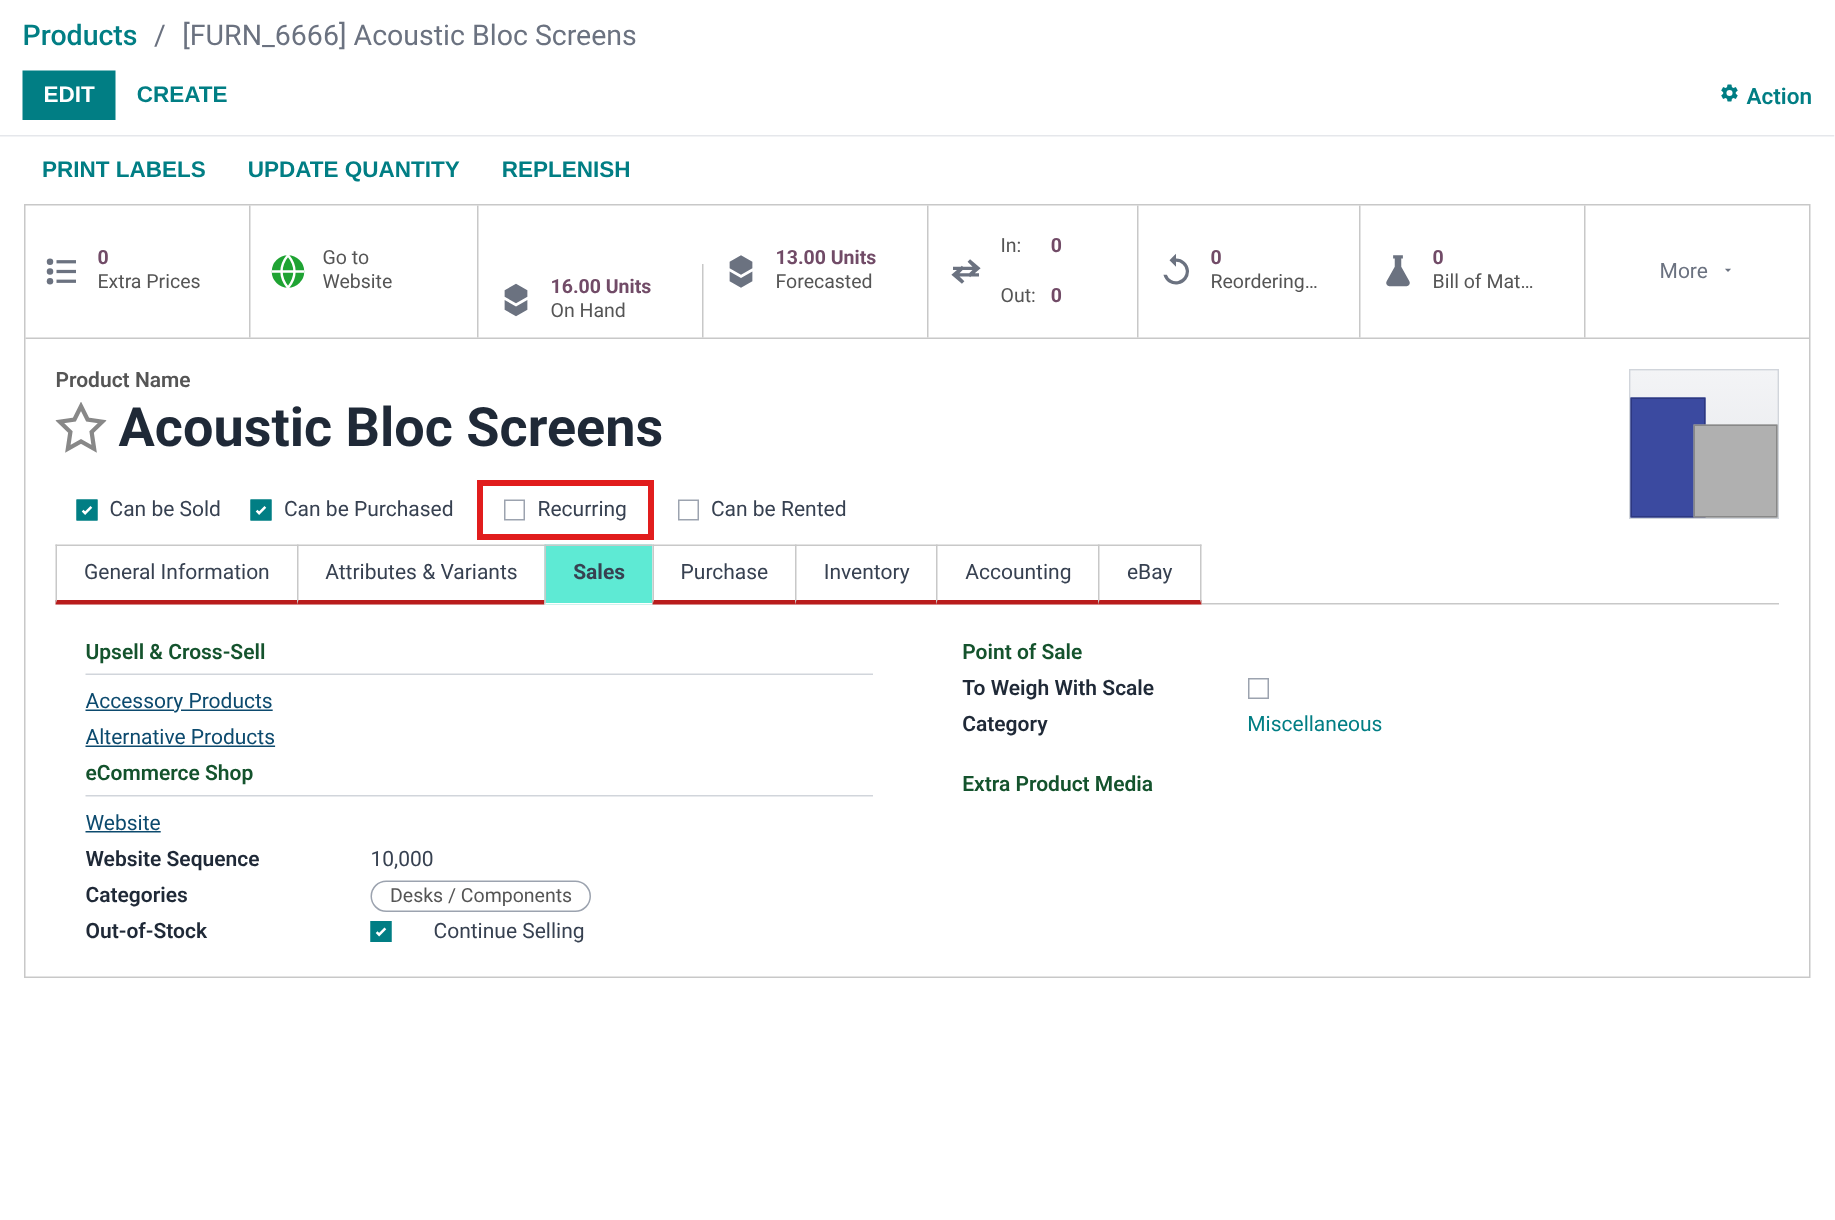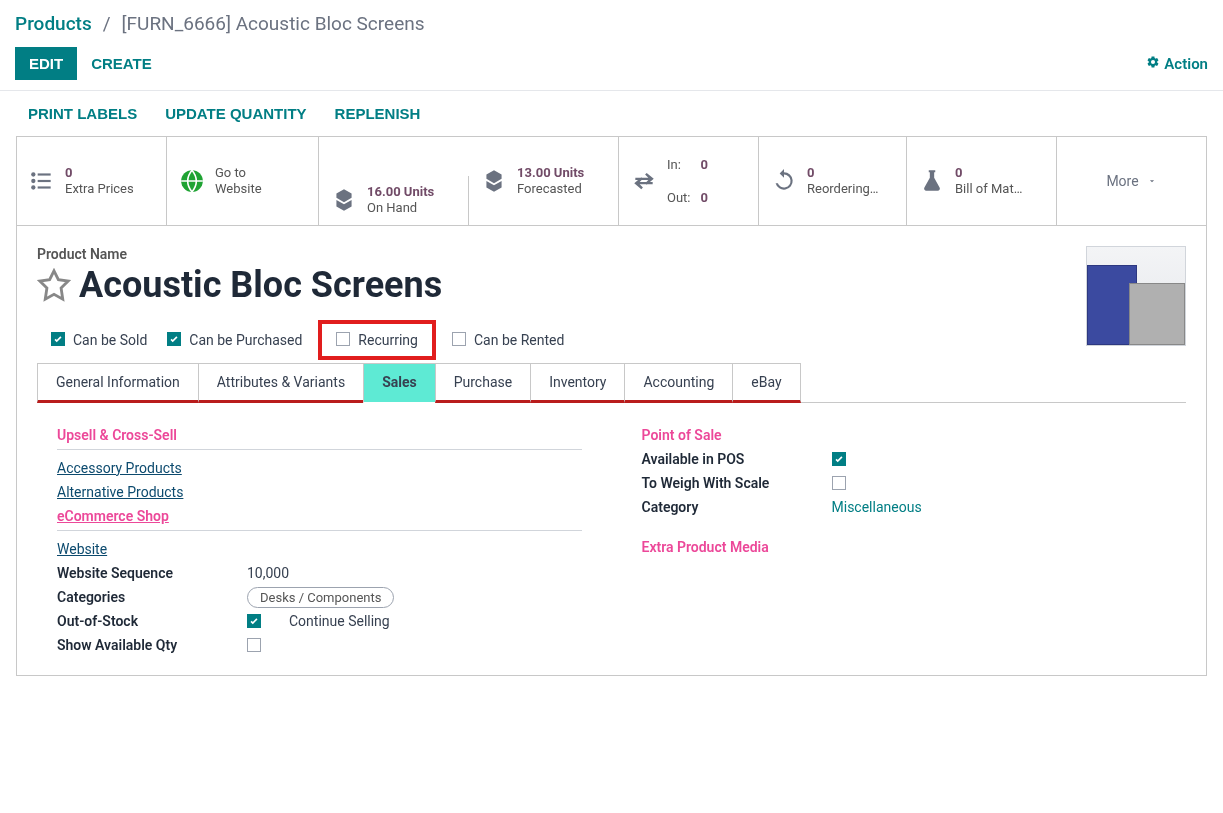--- a/index.html
+++ b/index.html
@@ -205,20 +205,21 @@
       z-index: 2;
     }
     .chkrow {
       display: flex;
       gap: 20px;
       margin: 26px 0 14px 14px;
       align-items: center;
     }
     .chk {
       display: flex;
+      align-items: center;
       gap: 8px;
       cursor: pointer;
     }
     .box {
       width: 14px;
       height: 14px;
       border: 1px solid #9ca3af;
       display: flex;
       align-items: center;
       justify-content: center;
@@ -267,21 +268,21 @@
     
     .panelbody {
       display: grid;
       grid-template-columns: 1fr 1fr;
       gap: 20px 60px;
       padding: 24px 20px 14px;
     }
     .panelbody .col {}
     .section-title {
       font-weight: 600;
-      color: #ec4899;
+      color: #14532d;
       border-bottom: 1px solid #d1d5db;
       padding-bottom: 6px;
       margin-bottom: 10px;
     }
     .section-title.noborder { border: none; padding-bottom: 0; margin-bottom: 8px; }
     .row {
       display: flex;
       margin: 8px 0;
       align-items: center;
     }
@@ -495,21 +496,21 @@
 
       <div class="col">
         <div class="section-title">Upsell &amp; Cross-Sell</div>
         <div class="row">
             <span class="label muted">Accessory Products</span>
           </div>
         <div class="row">
             <span class="label muted">Alternative Products</span>
           </div>
 
-        <div class="section-title" style="text-decoration:underline;">eCommerce Shop</div>
+        <div class="section-title" style="">eCommerce Shop</div>
         <div class="row">
             <span class="label muted">Website</span>
           </div>
         <div class="row">
           <span class="label bold">Website Sequence</span>
           <span class="value">10,000</span>
         </div>
         <div class="row">
           <span class="label bold">Categories</span>
           <span class="value"><span class="tag">Desks / Components</span></span>
@@ -520,40 +521,24 @@
             <label class="chk valchk">
               <span class="box checked">
                 <svg viewBox="0 0 24 24" fill="none" stroke="#fff" stroke-width="4">
                     <path d="M5 13l4 4L19 7"></path>
                   </svg>
               </span>
             </label>
             <span>Continue Selling</span>
           </span>
         </div>
-        <div class="row">
-          <span class="label bold">Show Available Qty</span>
-          <label class="chk valchk">
-            <span class="box"></span>
-          </label>
-        </div>
       </div>
 
       <div class="col">
         <div class="section-title noborder">Point of Sale</div>
-        <div class="row">
-          <span class="label bold">Available in POS</span>
-          <label class="chk valchk">
-            <span class="box checked">
-              <svg viewBox="0 0 24 24" fill="none" stroke="#fff" stroke-width="4">
-                  <path d="M5 13l4 4L19 7"></path>
-                </svg>
-            </span>
-          </label>
-        </div>
         <div class="row">
           <span class="label bold">To Weigh With Scale</span>
           <label class="chk valchk">
             <span class="box"></span>
           </label>
         </div>
         <div class="row">
           <span class="label bold">Category</span>
           <span class="value"><a href="#">Miscellaneous</a></span>
         </div>

